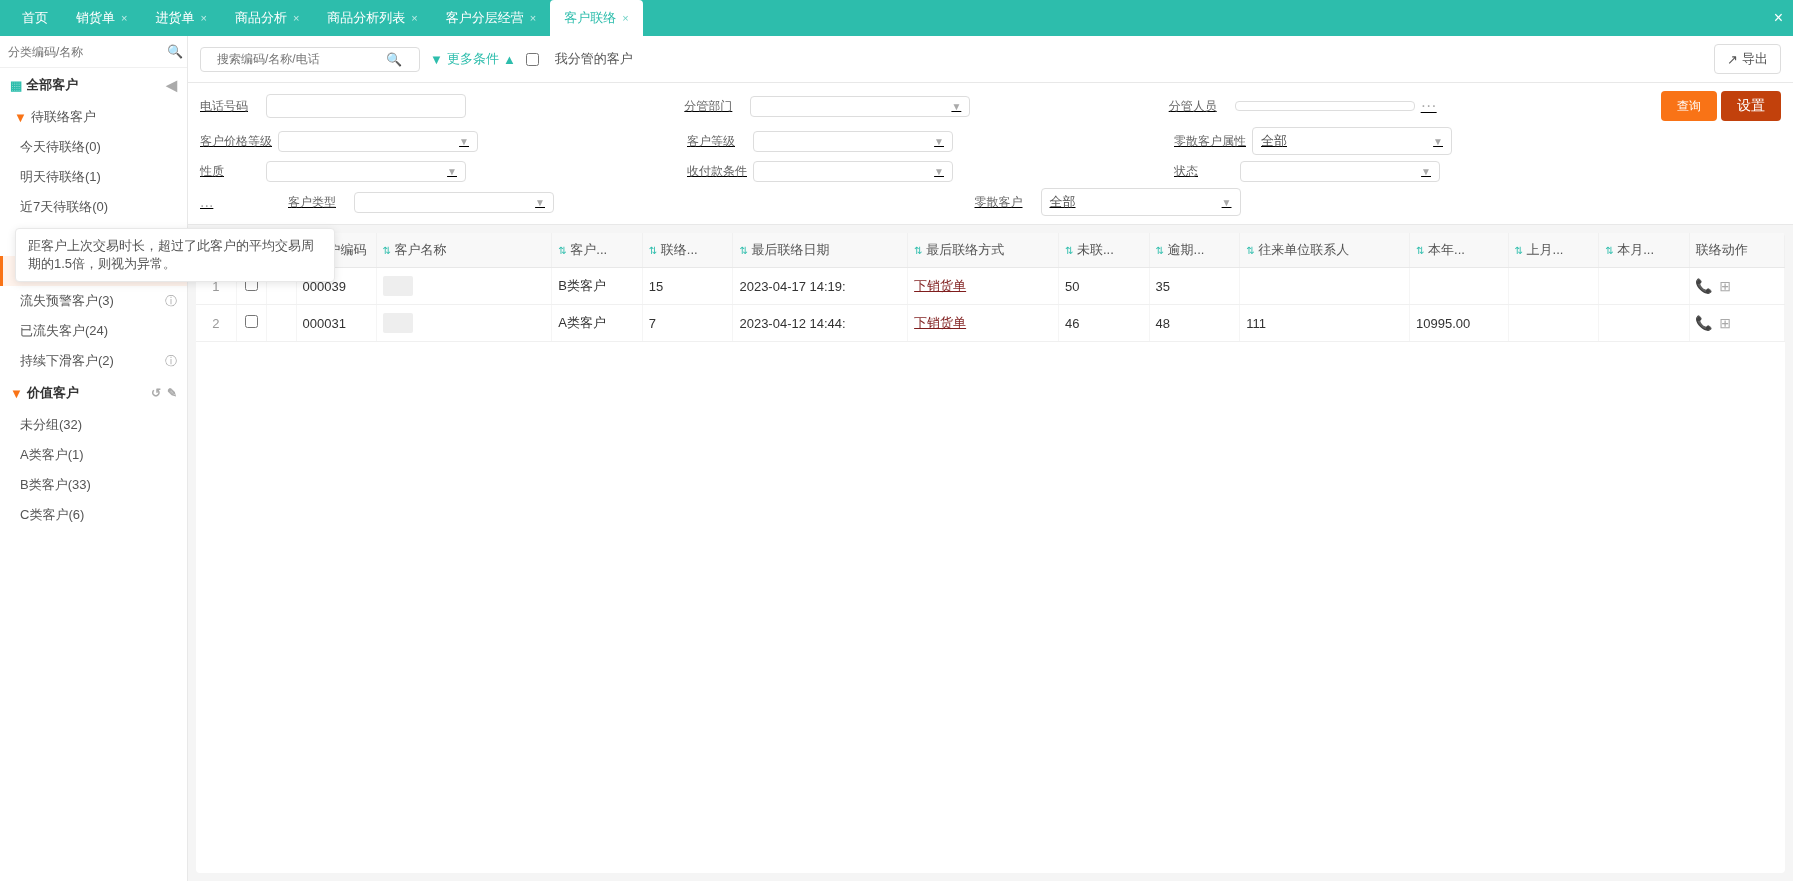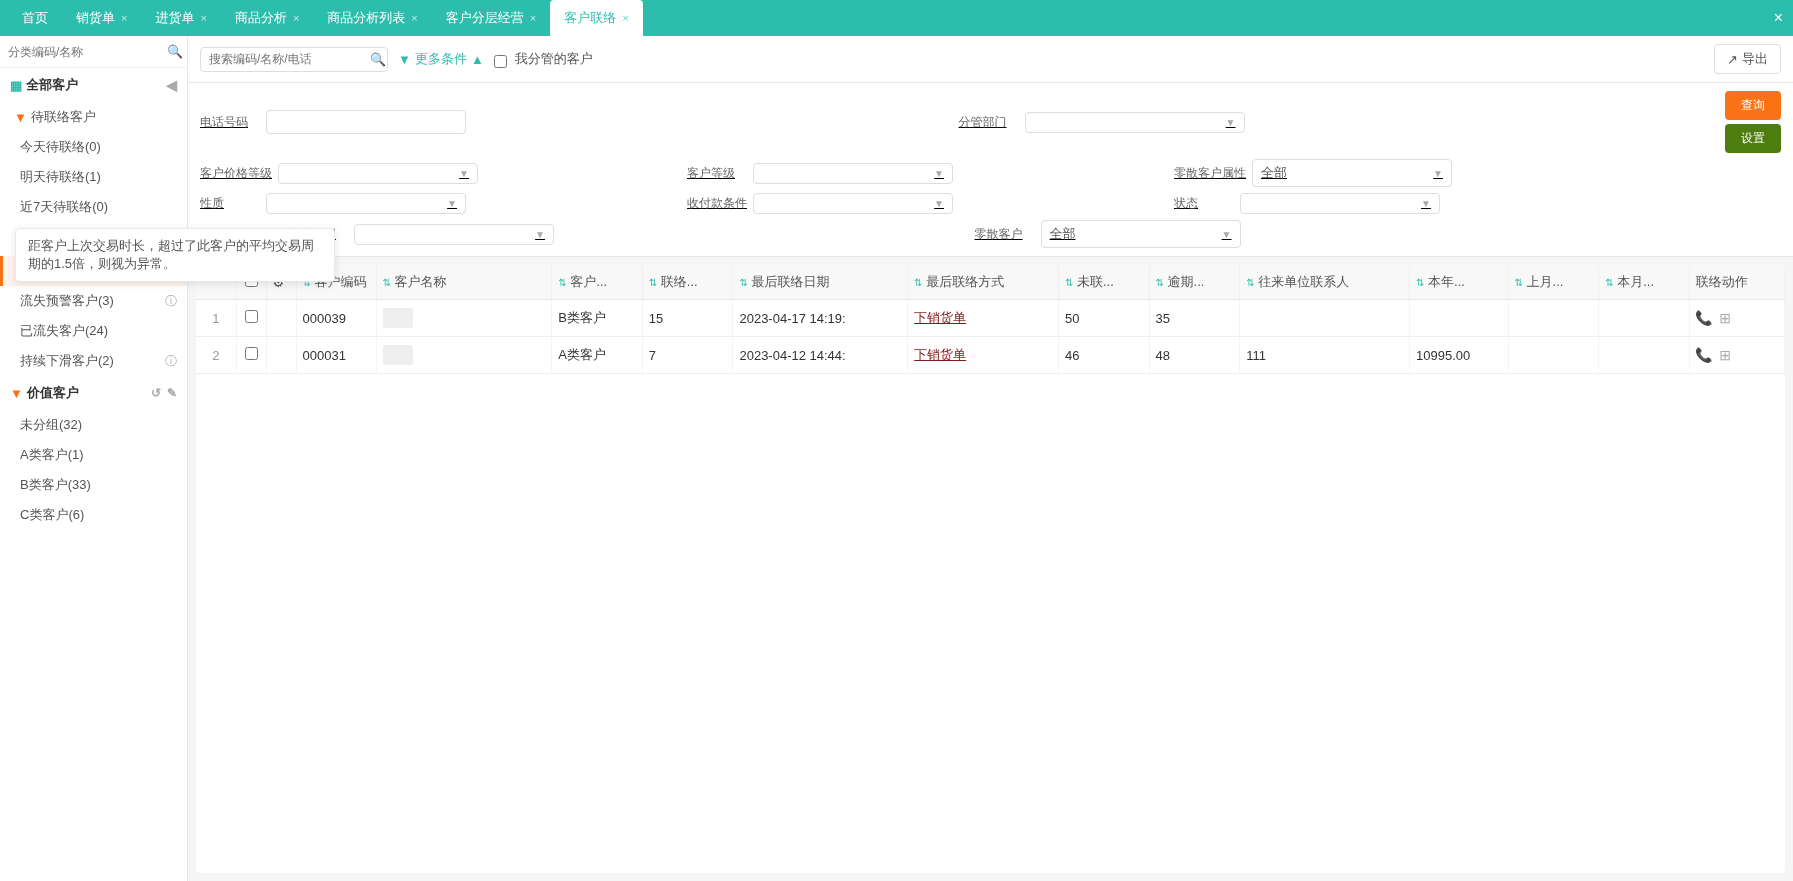--- a/index.html
+++ b/index.html
@@ -131,43 +131,43 @@
       display: flex;
       align-items: center;
       gap: 10px;
       border-bottom: 1px solid #e8e8e8;
     }
     .search-box {
       display: flex;
       align-items: center;
       border: 1px solid #ddd;
       border-radius: 4px;
-      padding: 4px 8px;
+      padding: 4px 16px;
       gap: 6px;
-      width: 188px;
+      width: 220px;
     }
     .search-box input {
       border: none;
       outline: none;
       font-size: 12px;
       width: 160px;
       color: #999;
     }
     .more-conditions {
       display: flex;
       align-items: center;
       gap: 4px;
       color: #2dbdac;
       cursor: pointer;
       font-size: 12px;
     }
     .my-customers {
       display: flex;
-      align-items: flex-end;
-      gap: 8px;
+      align-items: center;
+      gap: 16px;
       color: #555;
       font-size: 12px;
     }
     .my-customers input[type=checkbox] { margin: 0; }
     .toolbar-right {
       margin-left: auto;
       display: flex;
       gap: 8px;
     }
     .btn-export {
@@ -240,31 +240,31 @@
     .btn-query {
       background: #f97316;
       color: white;
       border: none;
       border-radius: 4px;
       padding: 6px 16px;
       cursor: pointer;
       font-size: 12px;
     }
     .btn-settings {
-      background: #4d7c0f;
+      background: #c2410c;
       color: white;
       border: none;
       border-radius: 4px;
       padding: 6px 16px;
       cursor: pointer;
-      font-size: 12px;
+      font-size: 14px;
     }
     .btn-group {
       display: flex;
-      flex-direction: column;
+      flex-direction: row;
       gap: 4px;
       margin-left: 8px;
     }
 
     
     .table-container {
       flex: 1;
       background: white;
       margin: 8px;
       border-radius: 4px;
@@ -527,20 +527,27 @@
         <div class="filter-item">
           <span class="filter-label">电话号码</span>
           <input class="filter-input" type="text" style="flex: 1 1 0%; max-width: 200px;">
         </div>
         <div class="filter-item">
           <span class="filter-label">分管部门</span>
           <div class="filter-select" style="flex:1; max-width:220px;">
             <span></span>
             <span class="chevron-icon">▼</span>
           </div>
+        </div>
+        <div class="filter-item">
+          <span class="filter-label">分管人员</span>
+          <div class="filter-select" style="flex:1; max-width:180px;">
+            <span></span>
+          </div>
+          <span class="filter-ellipsis">···</span>
         </div>
         <div class="btn-group">
           <button class="btn-query">查询</button>
           <button class="btn-settings">设置</button>
         </div>
       </div>
 
       <div class="filter-row">
         <div class="filter-item">
           <span class="filter-label">客户价格等级</span>

